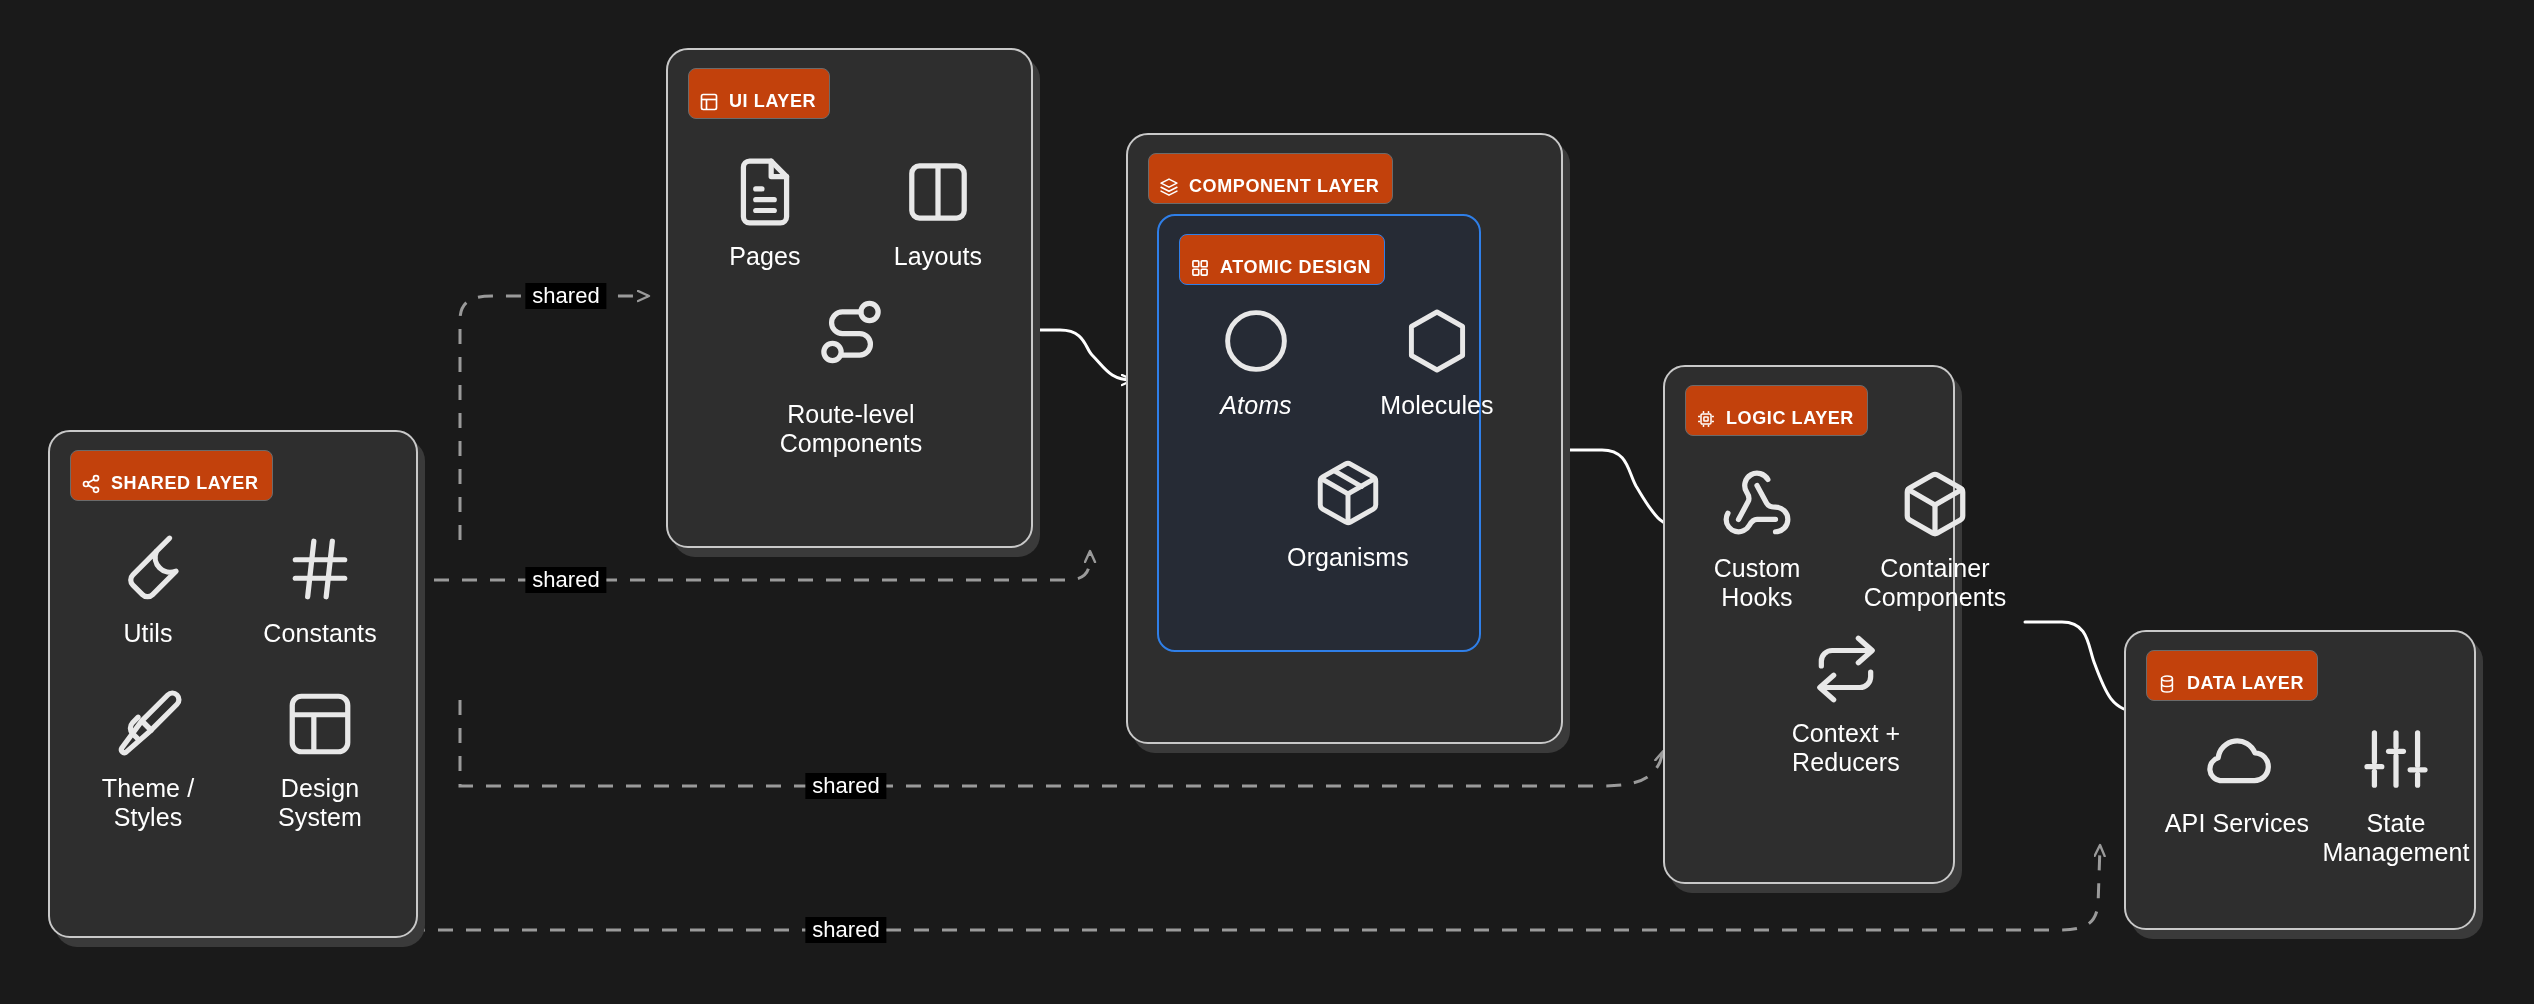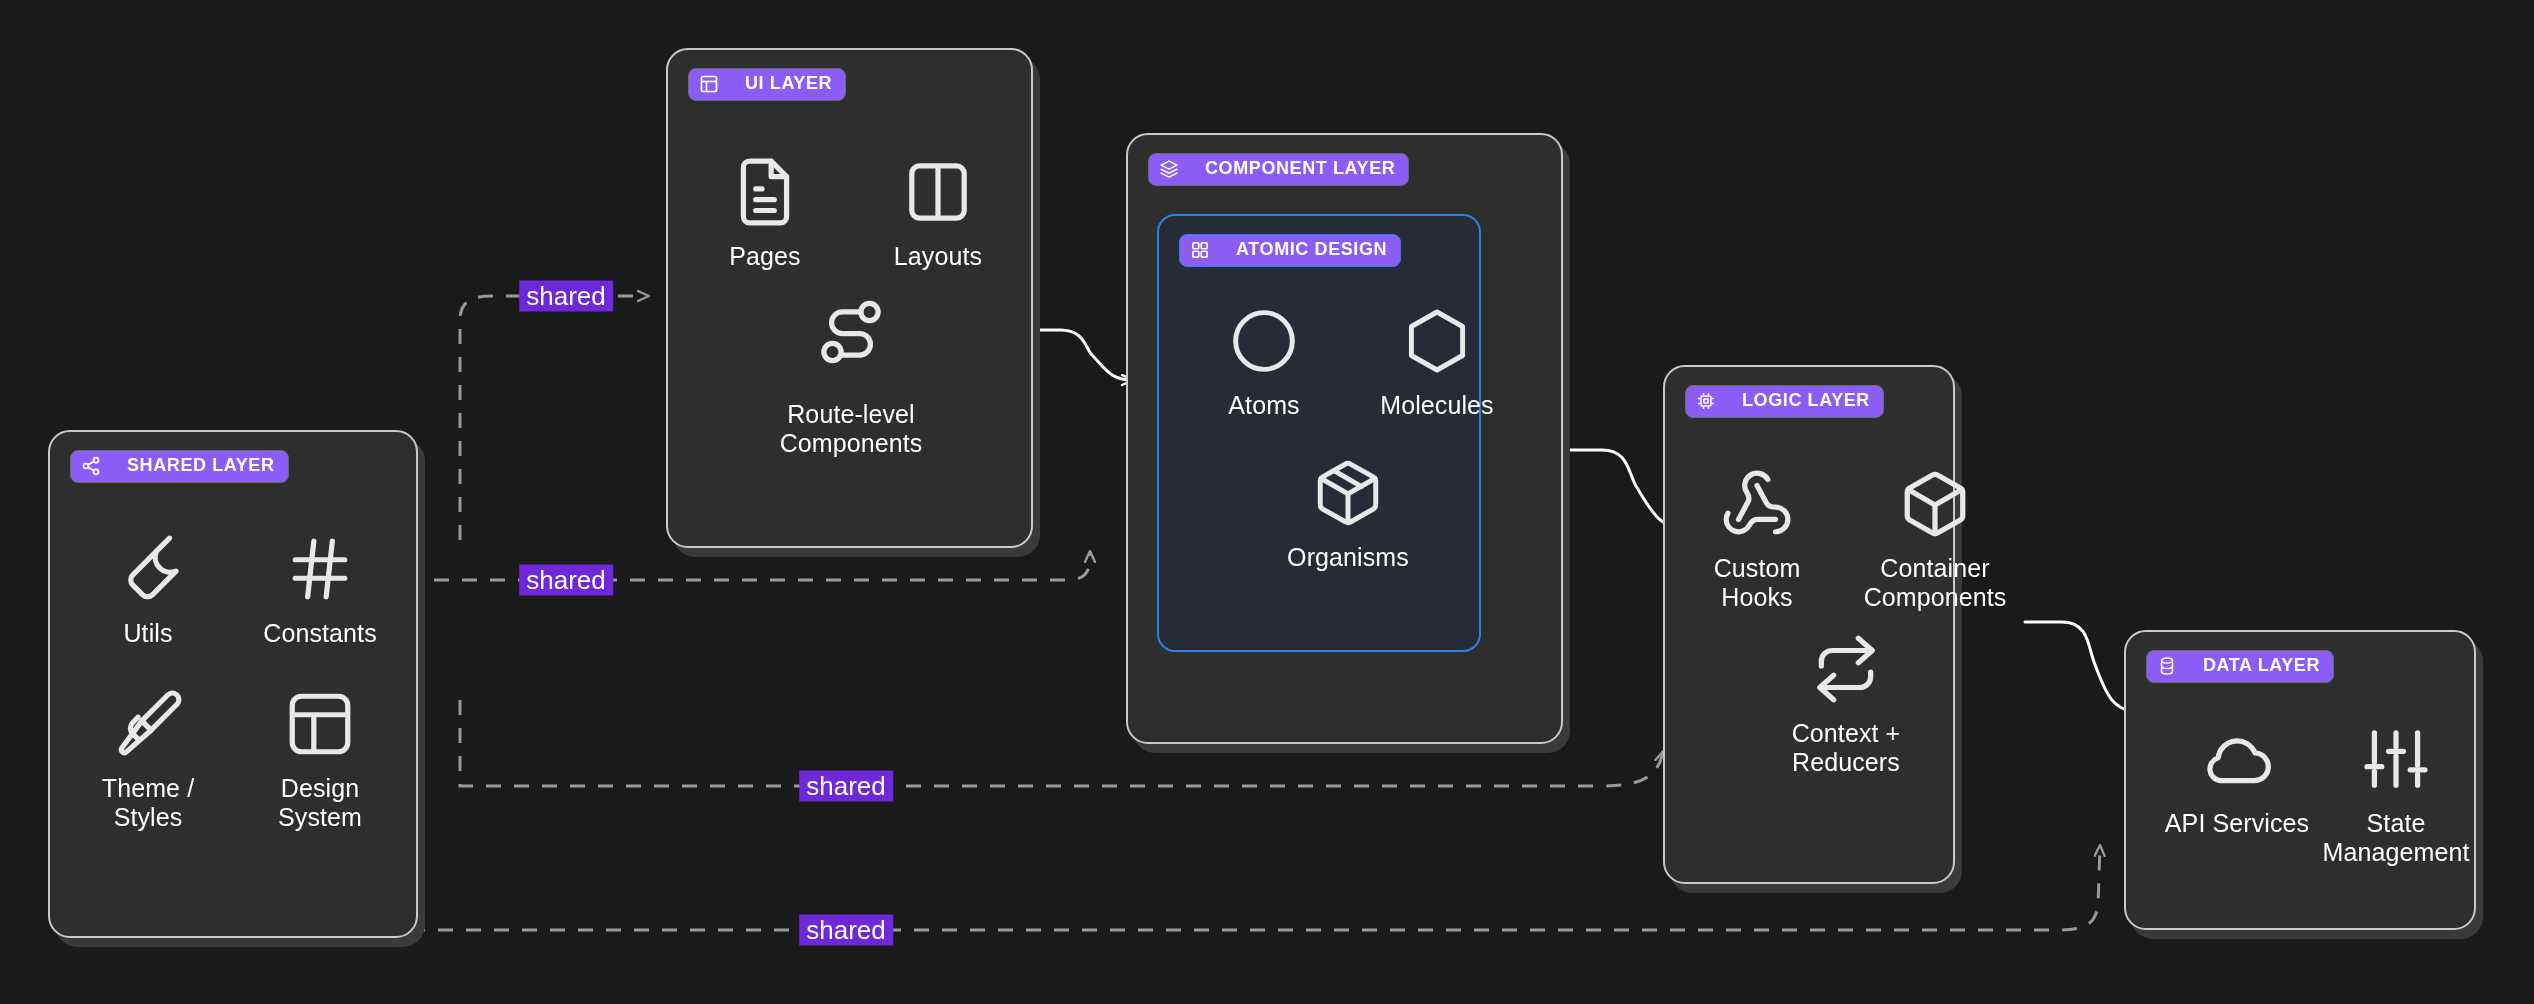--- a/index.html
+++ b/index.html
@@ -8,34 +8,34 @@
 
   #canvas{position:absolute;inset:0;}
 
   svg.edges{position:absolute;left:0;top:0;width:2534px;height:1004px;overflow:visible;}
 
   
   .panel{position:absolute;background:#2e2e2e;border:2px solid #c9c9c9;border-radius:22px;
          box-shadow:7px 9px 0 0 #3a3a3a;box-sizing:border-box;}
   .panel.inner{background:#262b35;border:2px solid #2f7fe8;border-radius:18px;box-shadow:none;}
 
-  .badge{position:absolute;left:20px;top:18px;display:flex;align-items:center;gap:26px;
-         background:#8b5cf6;border:1px solid #6b6b6b;border-radius:8px;padding:4px 13px 6px 10px;
+  .badge{position:absolute;left:20px;top:18px;display:flex;align-items:center;gap:10px;
+         background:#c2410c;border:1px solid #6b6b6b;border-radius:8px;padding:22px 13px 6px 10px;
          box-sizing:border-box;}
   .badge .btxt{font-size:18px;font-weight:bold;letter-spacing:.6px;color:#fff;white-space:nowrap;
                font-family:"Liberation Sans","DejaVu Sans",sans-serif;}
   .badge .bicon{width:20px;height:20px;display:block;flex:0 0 20px;}
 
   
   .item{position:absolute;display:flex;flex-direction:column;align-items:center;width:170px;}
   .item .glyph{width:74px;height:74px;display:block;}
   .item .lbl{margin-top:13px;font-size:25px;line-height:29px;text-align:center;color:#fff;
              font-family:"Liberation Sans","DejaVu Sans",sans-serif;letter-spacing:.1px;}
 
-  .edge-label{position:absolute;font-size:26px;color:#fff;background:#6d28d9;padding:0 7px;
+  .edge-label{position:absolute;font-size:22px;color:#fff;background:#000000;padding:0 7px;
               transform:translate(-50%,-50%);white-space:nowrap;
               font-family:"Liberation Sans","DejaVu Sans",sans-serif;}
 </style>
 </head>
 <body>
 
 <div id="canvas">
 
   <svg class="edges">
     <defs>
@@ -166,21 +166,21 @@
       <div class="badge" style="border-color:#2f7fe8;">
         <svg class="bicon" viewBox="0 0 24 24" fill="none" stroke="#fff" stroke-width="2" stroke-linejoin="round">
           <rect x="3.5" y="3.5" width="7" height="7" rx="1"></rect>
           <rect x="13.5" y="3.5" width="7" height="7" rx="1"></rect>
           <rect x="3.5" y="13.5" width="7" height="7" rx="1"></rect>
           <rect x="13.5" y="13.5" width="7" height="7" rx="1"></rect>
         </svg>
         <span class="btxt">ATOMIC DESIGN</span>
       </div>
 
-      <div class="item" style="left:20px;top:88px;">
+      <div class="item" style="left:12px;top:88px;font-style:italic;">
         <svg class="glyph" viewBox="0 0 24 24" fill="none" stroke="#e8e8e8" stroke-width="1.6">
           <circle cx="12" cy="12" r="9.2"></circle>
         </svg>
         <span class="lbl">Atoms</span>
       </div>
 
       <div class="item" style="left:193px;top:88px;">
         <svg class="glyph" viewBox="0 0 24 24" fill="none" stroke="#e8e8e8" stroke-width="1.6" stroke-linejoin="round">
           <path d="M12 2.6 20.3 7.3v9.4L12 21.4 3.7 16.7V7.3z"></path>
         </svg>

